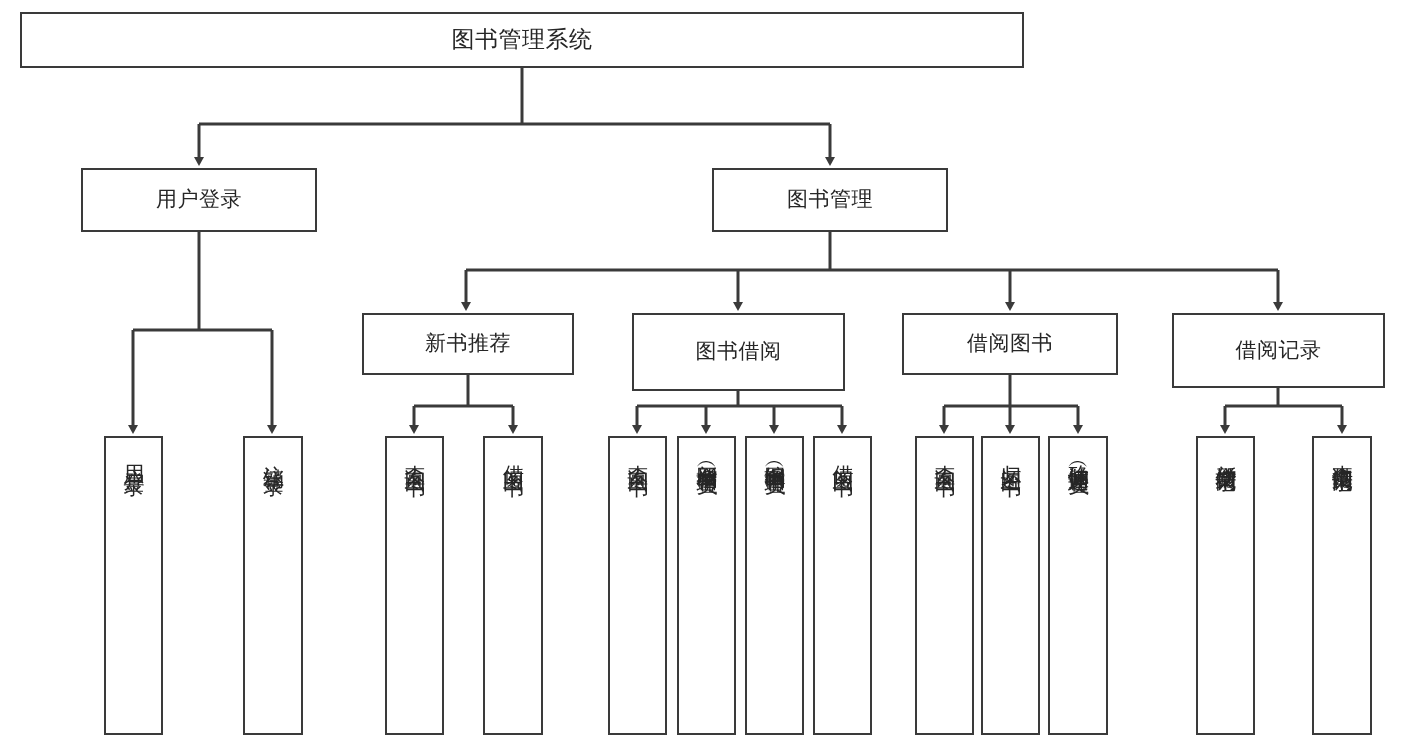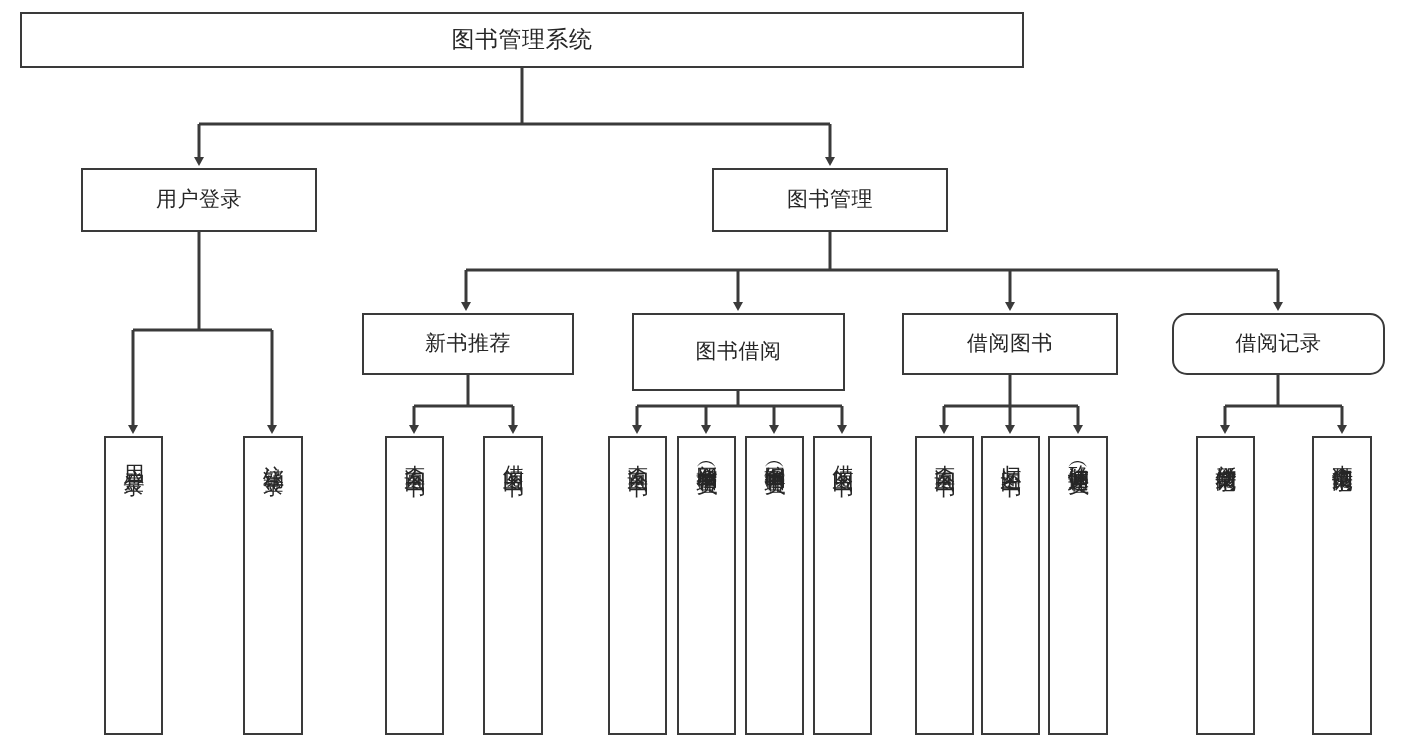--- a/index.html
+++ b/index.html
@@ -139,21 +139,21 @@
 
   <div class="node horiz" style="left:712px;top:168px;width:236px;height:64px;">
     <span class="label">图书管理</span>
   </div>
   <div class="node horiz" style="left:632px;top:313px;width:213px;height:78px;">
     <span class="label">图书借阅</span>
   </div>
   <div class="node horiz" style="left:902px;top:313px;width:216px;height:62px;">
     <span class="label">借阅图书</span>
   </div>
-  <div class="node horiz" style="left:1172px;top:313px;width:213px;height:62px;border-radius:15px;">
+  <div class="node horiz" style="left:1172px;top:313px;width:213px;height:75px;">
     <span class="label">借阅记录</span>
   </div>
 
   <div class="node vert" style="left:104px;top:436px;width:59px;height:299px;">
     <span class="label">用户登录</span>
   </div>
   <div class="node vert" style="left:243px;top:436px;width:60px;height:299px;">
     <span class="label">注销登录</span>
   </div>
 

